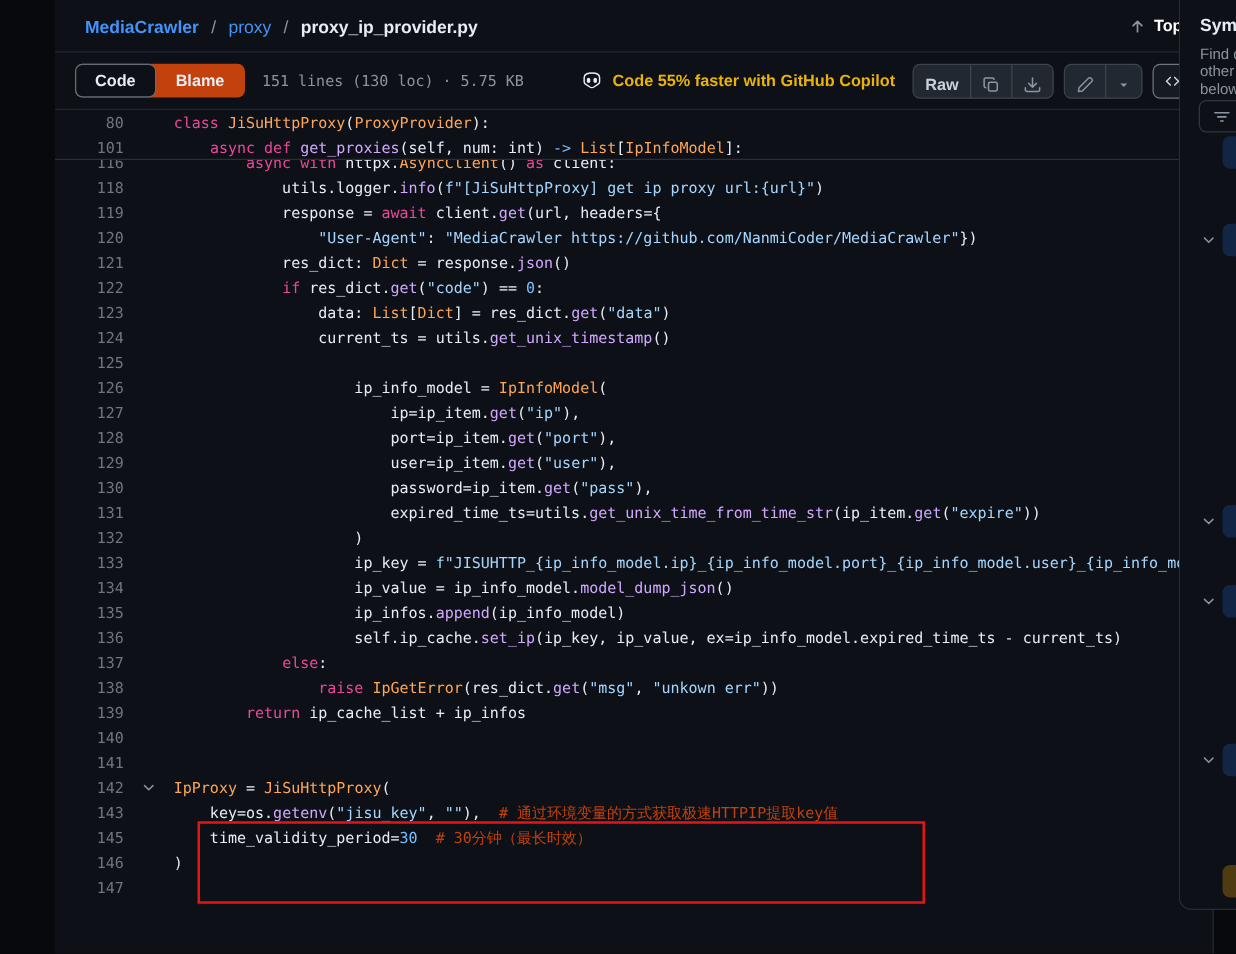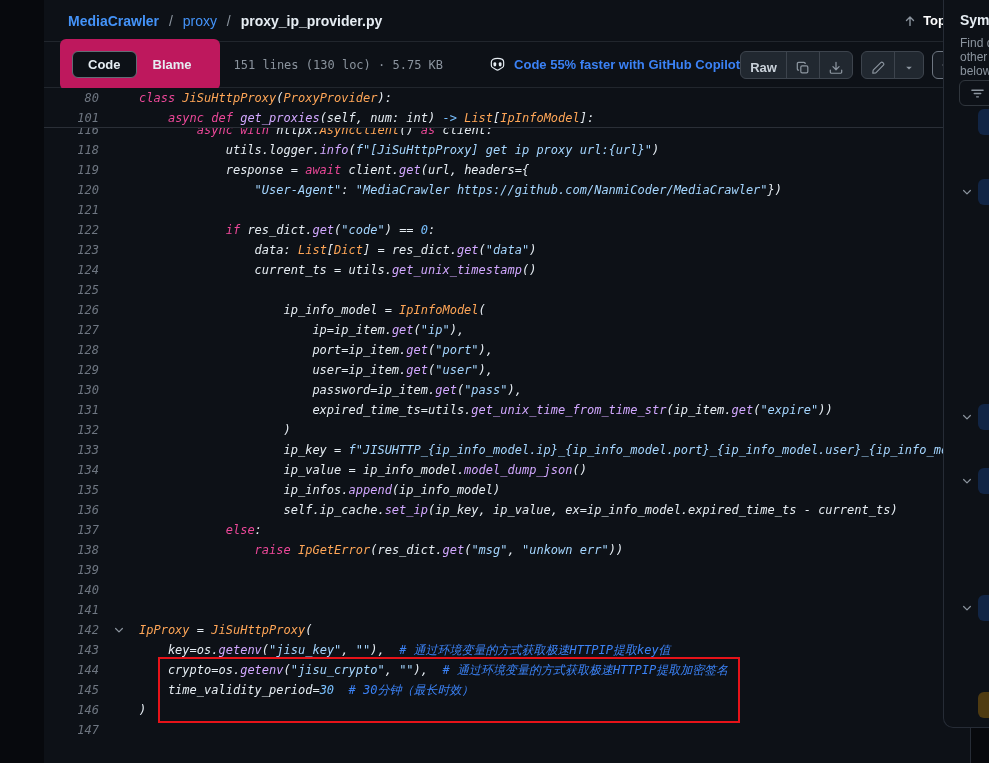--- a/index.html
+++ b/index.html
@@ -8,42 +8,42 @@
   
   .topbar{height:42px;display:flex;align-items:center;padding:0 18px 0 24px;border-bottom:1px solid #21262d;box-sizing:border-box;}
   .crumb{font-size:14px;white-space:nowrap;}
   .crumb a{text-decoration:none;color:#4493f8;cursor:pointer;}
   .crumb .repo{font-weight:600;}
   .crumb .sep{color:#8b949e;margin:0 6px;}
   .crumb .file{font-weight:700;color:#e6edf3;}
   .topbtn{margin-left:auto;display:flex;align-items:center;gap:6px;background:none;border:none;color:#ffffff;font-weight:600;font-size:13px;cursor:pointer;font-family:inherit;}
   
   .toolbar{height:46px;display:flex;align-items:center;padding:0 16px;border-bottom:1px solid #21262d;box-sizing:border-box;}
-  .seg{display:flex;background:#be185d;border-radius:6px;padding:12px;align-items:flex-start;}
+  .seg{display:flex;background:#c2410c;border-radius:6px;padding:0;align-items:flex-start;}
   .seg button{font-family:inherit;font-size:13px;font-weight:600;color:#e6edf3;background:transparent;border:1px solid transparent;border-radius:6px;padding:5px 15px;cursor:pointer;}
   .seg button.active{background:#0d1117;border-color:#646c76;}
   .stats{margin-left:14px;font-family:"DejaVu Sans Mono","Liberation Mono",monospace;font-size:12px;color:#8b949e;white-space:nowrap;}
-  .copilot{margin-left:46px;display:flex;align-items:center;gap:8px;font-size:13px;font-weight:700;color:#3b82f6;white-space:nowrap;}
+  .copilot{margin-left:46px;display:flex;align-items:center;gap:8px;font-size:13px;font-weight:700;color:#eab308;white-space:nowrap;}
   .rgroup{margin-left:auto;display:flex;align-items:center;gap:8px;}
   .btngrp{display:flex;align-items:stretch;background:#212830;border:1px solid #3d444d;border-radius:6px;height:28px;box-sizing:border-box;overflow:hidden;}
   .btngrp .cell{display:flex;align-items:center;justify-content:center;padding:16px 9px;border:none;background:transparent;color:#c9d1d9;font-family:inherit;font-size:13px;font-weight:600;cursor:pointer;}
   .btngrp .cell + .cell{border-left:1px solid #3d444d;}
   .sqbtn{display:flex;align-items:center;justify-content:center;width:32px;height:28px;background:#161b22;border:1px solid #6e7681;border-radius:6px;cursor:pointer;box-sizing:border-box;}
   svg.ic{display:block;}
   
-  .codearea{position:relative;font-style:italic;}
+  .codearea{position:relative;}
   .row{display:flex;height:20px;line-height:20px;font-family:"DejaVu Sans Mono","Liberation Mono",monospace;font-size:12px;white-space:pre;}
   .ln{width:55px;flex:0 0 55px;text-align:right;color:#6e7681;font-size:12px;cursor:pointer;}
   .gut{width:40px;flex:0 0 40px;display:flex;align-items:center;justify-content:center;}
   code.src{flex:1;white-space:pre;overflow:hidden;}
   .sticky{background:#0d1117;border-bottom:1px solid #2a2f37;box-sizing:border-box;height:40px;}
   .clip{height:12px;overflow:hidden;}
   .clip .row{margin-top:-8px;}
   .tok-d{color:#e6edf3}.tok-k{color:#ec4899}.tok-f{color:#d2a8ff}.tok-c{color:#ffa657}
-  .tok-s{color:#a5d6ff}.tok-n{color:#79c0ff}.tok-m{color:#3b82f6}
+  .tok-s{color:#a5d6ff}.tok-n{color:#79c0ff}.tok-m{color:#c2410c}
   #hlbox{position:absolute;border:2px solid #e61319;pointer-events:none;box-sizing:border-box;}
   
   .panel{position:absolute;left:943px;top:0;width:320px;height:728px;background:#0d1117;border-left:1px solid #262c36;border-bottom:1px solid #262c36;border-bottom-left-radius:10px;box-sizing:border-box;}
   .panel h2{margin:12px 0 0 16px;font-size:14px;font-weight:700;color:#e6edf3;}
   .pdesc{margin:8px 0 0 16px;font-size:12px;line-height:14px;color:#8b949e;white-space:nowrap;}
   .pfilter{position:absolute;left:15px;top:80px;width:280px;height:26px;border:1px solid #30363d;border-radius:6px;background:#0d1117;display:flex;align-items:center;padding-left:10px;box-sizing:border-box;cursor:pointer;}
   .sym-item{position:absolute;left:0;width:100%;height:26px;display:flex;align-items:center;}
   .sym-item .chev{width:14px;margin-left:16px;display:flex;align-items:center;justify-content:center;cursor:pointer;}
   .sym-item .pill{position:absolute;left:34px;width:260px;height:26px;border-radius:6px;cursor:pointer;}
   .pill.blue{background:rgba(31,111,235,0.22);}
@@ -138,46 +138,45 @@
         <div class="row"><span class="ln">80</span><span class="gut"></span><code class="src"><span class="tok-k">class </span><span class="tok-c">JiSuHttpProxy</span><span class="tok-d">(</span><span class="tok-c">ProxyProvider</span><span class="tok-d">):</span></code></div>
         <div class="row"><span class="ln">101</span><span class="gut"></span><code class="src"><span class="tok-d">    </span><span class="tok-k">async def </span><span class="tok-f">get_proxies</span><span class="tok-d">(self, num: int) </span><span class="tok-n">-&gt;</span><span class="tok-d"> </span><span class="tok-c">List</span><span class="tok-d">[</span><span class="tok-c">IpInfoModel</span><span class="tok-d">]:</span></code></div>
       </div>
     <div class="clip" id="clip-row">
         <div class="row"><span class="ln">116</span><span class="gut"></span><code class="src"><span class="tok-d">        </span><span class="tok-k">async with </span><span class="tok-d">httpx.</span><span class="tok-c">AsyncClient</span><span class="tok-d">() </span><span class="tok-k">as</span><span class="tok-d"> client:</span></code></div>
       </div>
     <div id="code-rows">
         <div class="row"><span class="ln">118</span><span class="gut"></span><code class="src"><span class="tok-d">            utils.logger.</span><span class="tok-f">info</span><span class="tok-d">(</span><span class="tok-s">f"[JiSuHttpProxy] get ip proxy url:{url}"</span><span class="tok-d">)</span></code></div>
         <div class="row"><span class="ln">119</span><span class="gut"></span><code class="src"><span class="tok-d">            response = </span><span class="tok-k">await</span><span class="tok-d"> client.</span><span class="tok-f">get</span><span class="tok-d">(url, headers={</span></code></div>
         <div class="row"><span class="ln">120</span><span class="gut"></span><code class="src"><span class="tok-d">                </span><span class="tok-s">"User-Agent"</span><span class="tok-d">: </span><span class="tok-s">"MediaCrawler https://github.com/NanmiCoder/MediaCrawler"</span><span class="tok-d">})</span></code></div>
-        <div class="row"><span class="ln">121</span><span class="gut"></span></div>
+        <div class="row"><span class="ln">121</span><span class="gut"></span><code class="src"><span class="tok-d">            res_dict: </span><span class="tok-c">Dict</span><span class="tok-d"> = response.</span><span class="tok-f">json</span><span class="tok-d">()</span></code></div>
         <div class="row"><span class="ln">122</span><span class="gut"></span><code class="src"><span class="tok-d">            </span><span class="tok-k">if</span><span class="tok-d"> res_dict.</span><span class="tok-f">get</span><span class="tok-d">(</span><span class="tok-s">"code"</span><span class="tok-d">) == </span><span class="tok-n">0</span><span class="tok-d">:</span></code></div>
         <div class="row"><span class="ln">123</span><span class="gut"></span><code class="src"><span class="tok-d">                data: </span><span class="tok-c">List</span><span class="tok-d">[</span><span class="tok-c">Dict</span><span class="tok-d">] = res_dict.</span><span class="tok-f">get</span><span class="tok-d">(</span><span class="tok-s">"data"</span><span class="tok-d">)</span></code></div>
         <div class="row"><span class="ln">124</span><span class="gut"></span><code class="src"><span class="tok-d">                current_ts = utils.</span><span class="tok-f">get_unix_timestamp</span><span class="tok-d">()</span></code></div>
         <div class="row"><span class="ln">125</span><span class="gut"></span></div>
         <div class="row"><span class="ln">126</span><span class="gut"></span><code class="src"><span class="tok-d">                    ip_info_model = </span><span class="tok-c">IpInfoModel</span><span class="tok-d">(</span></code></div>
         <div class="row"><span class="ln">127</span><span class="gut"></span><code class="src"><span class="tok-d">                        ip=ip_item.</span><span class="tok-f">get</span><span class="tok-d">(</span><span class="tok-s">"ip"</span><span class="tok-d">),</span></code></div>
         <div class="row"><span class="ln">128</span><span class="gut"></span><code class="src"><span class="tok-d">                        port=ip_item.</span><span class="tok-f">get</span><span class="tok-d">(</span><span class="tok-s">"port"</span><span class="tok-d">),</span></code></div>
         <div class="row"><span class="ln">129</span><span class="gut"></span><code class="src"><span class="tok-d">                        user=ip_item.</span><span class="tok-f">get</span><span class="tok-d">(</span><span class="tok-s">"user"</span><span class="tok-d">),</span></code></div>
         <div class="row"><span class="ln">130</span><span class="gut"></span><code class="src"><span class="tok-d">                        password=ip_item.</span><span class="tok-f">get</span><span class="tok-d">(</span><span class="tok-s">"pass"</span><span class="tok-d">),</span></code></div>
         <div class="row"><span class="ln">131</span><span class="gut"></span><code class="src"><span class="tok-d">                        expired_time_ts=utils.</span><span class="tok-f">get_unix_time_from_time_str</span><span class="tok-d">(ip_item.</span><span class="tok-f">get</span><span class="tok-d">(</span><span class="tok-s">"expire"</span><span class="tok-d">))</span></code></div>
         <div class="row"><span class="ln">132</span><span class="gut"></span><code class="src"><span class="tok-d">                    )</span></code></div>
         <div class="row"><span class="ln">133</span><span class="gut"></span><code class="src"><span class="tok-d">                    ip_key = </span><span class="tok-s">f"JISUHTTP_{ip_info_model.ip}_{ip_info_model.port}_{ip_info_model.user}_{ip_info_model.password}"</span></code></div>
         <div class="row"><span class="ln">134</span><span class="gut"></span><code class="src"><span class="tok-d">                    ip_value = ip_info_model.</span><span class="tok-f">model_dump_json</span><span class="tok-d">()</span></code></div>
         <div class="row"><span class="ln">135</span><span class="gut"></span><code class="src"><span class="tok-d">                    ip_infos.</span><span class="tok-f">append</span><span class="tok-d">(ip_info_model)</span></code></div>
         <div class="row"><span class="ln">136</span><span class="gut"></span><code class="src"><span class="tok-d">                    self.ip_cache.</span><span class="tok-f">set_ip</span><span class="tok-d">(ip_key, ip_value, ex=ip_info_model.expired_time_ts - current_ts)</span></code></div>
         <div class="row"><span class="ln">137</span><span class="gut"></span><code class="src"><span class="tok-d">            </span><span class="tok-k">else</span><span class="tok-d">:</span></code></div>
         <div class="row"><span class="ln">138</span><span class="gut"></span><code class="src"><span class="tok-d">                </span><span class="tok-k">raise</span><span class="tok-d"> </span><span class="tok-c">IpGetError</span><span class="tok-d">(res_dict.</span><span class="tok-f">get</span><span class="tok-d">(</span><span class="tok-s">"msg"</span><span class="tok-d">, </span><span class="tok-s">"unkown err"</span><span class="tok-d">))</span></code></div>
-        <div class="row"><span class="ln">139</span><span class="gut"></span></div>
+        <div class="row"><span class="ln">139</span><span class="gut"></span><code class="src"><span class="tok-d">        </span><span class="tok-k">return</span><span class="tok-d"> ip_cache_list + ip_infos</span></code></div>
         <div class="row"><span class="ln">140</span><span class="gut"></span><code class="src"></code></div>
         <div class="row"><span class="ln">141</span><span class="gut"></span><code class="src"></code></div>
         <div class="row"><span class="ln">142</span><span class="gut"><svg class="ic" width="12" height="12" viewBox="0 0 16 16">
               <path d="M3.5 6 8 10.5 12.5 6" fill="none" stroke="#8b949e" stroke-width="1.6" stroke-linecap="round" stroke-linejoin="round"></path>
             </svg></span><code class="src"><span class="tok-c">IpProxy</span><span class="tok-d"> = </span><span class="tok-c">JiSuHttpProxy</span><span class="tok-d">(</span></code></div>
         <div class="row"><span class="ln">143</span><span class="gut"></span><code class="src"><span class="tok-d">    key=os.</span><span class="tok-f">getenv</span><span class="tok-d">(</span><span class="tok-s">"jisu_key"</span><span class="tok-d">, </span><span class="tok-s">""</span><span class="tok-d">),  </span><span class="tok-m"># 通过环境变量的方式获取极速HTTPIP提取key值</span></code></div>
-        <div class="row"><span class="ln">144</span><span class="gut"></span><code class="src"><span class="tok-d">    crypto=os.</span><span class="tok-f">getenv</span><span class="tok-d">(</span><span class="tok-s">"jisu_crypto"</span><span class="tok-d">, </span><span class="tok-s">""</span><span class="tok-d">),  </span><span class="tok-m"># 通过环境变量的方式获取极速HTTPIP提取加密签名</span></code></div>
         <div class="row"><span class="ln">145</span><span class="gut"></span><code class="src"><span class="tok-d">    time_validity_period=</span><span class="tok-n">30</span><span class="tok-d">  </span><span class="tok-m"># 30分钟（最长时效）</span></code></div>
         <div class="row"><span class="ln">146</span><span class="gut"></span><code class="src"><span class="tok-d">)</span></code></div>
         <div class="row"><span class="ln">147</span><span class="gut"></span><code class="src"></code></div>
       </div>
   </div>
   <div id="hlbox" style="top: 657px; left: 114px; width: 582px; height: 66px;"></div>
 </div>
 
 <aside class="panel">
   <h2>Symbols</h2>

